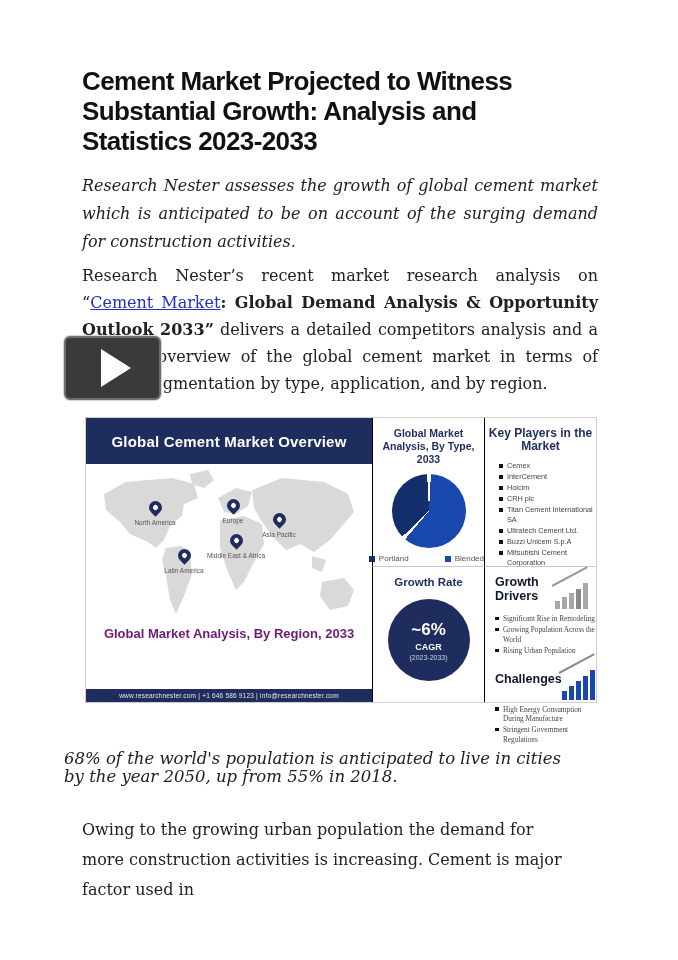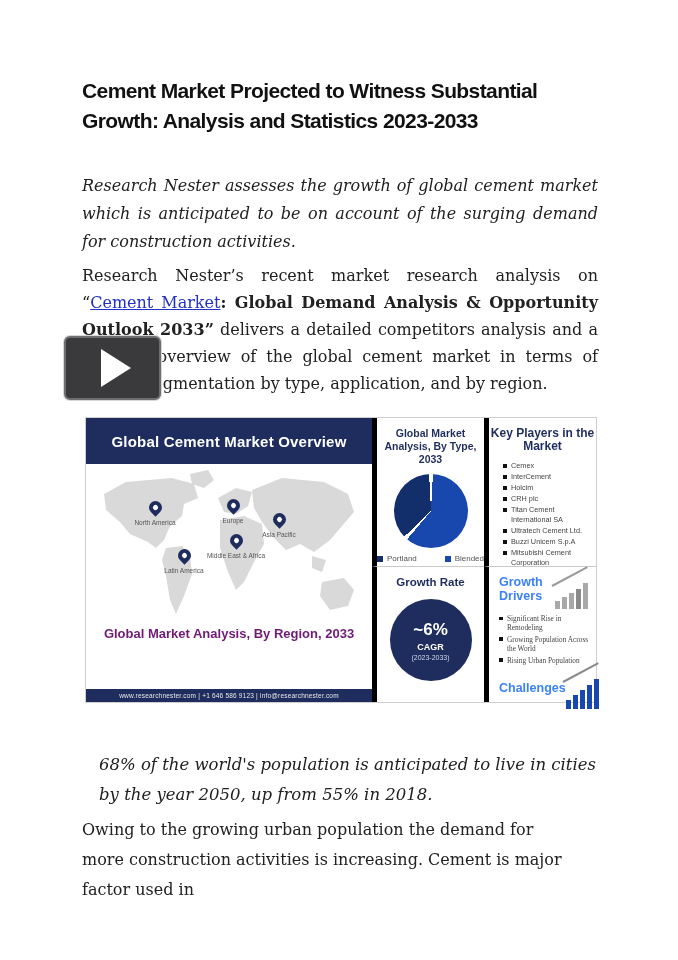--- a/index.html
+++ b/index.html
@@ -4,23 +4,23 @@
 <style>
   * { margin:0; padding:0; box-sizing:border-box; }
   html,body { background:#ffffff; }
   .page {
     position:relative; width:678px; height:960px; margin:0 auto;
     background:#ffffff; overflow:hidden;
     font-family:"Liberation Sans", sans-serif; color:#1b1b1b;
   }
   
   .title {
-    position:absolute; left:82px; top:76px; width:490px;
+    position:absolute; left:82px; top:66px; width:490px;
     font-family:"Liberation Sans", sans-serif;
-    font-size:21px; font-weight:bold; letter-spacing:-0.6px;
+    font-size:26px; font-weight:bold; letter-spacing:-0.6px;
     line-height:30px; color:#111;
   }
   .p-serif {
     font-family:"DejaVu Serif", "Liberation Serif", serif;
     color:#212121;
   }
   .p1 {
     position:absolute; left:82px; top:172px; width:516px;
     font-size:16px; font-style:italic; line-height:28px; text-align:justify;
   }
@@ -29,22 +29,22 @@
     font-size:16px; line-height:27px; text-align:justify;
   }
   .p2 .lnk { color:#2230c3; font-weight:normal; text-decoration:underline; cursor:pointer; }
   .p2 .bld { font-weight:bold; }
   .h2 {
     position:absolute; left:82px; top:716px; width:516px;
     font-family:"DejaVu Serif", "Liberation Serif", serif;
     font-size:19px; font-weight:bold; font-style:italic; color:#161616;
   }
   .p3 {
-    position:absolute; left:99px; top:750px; width:516px;
-    font-size:16.5px; font-style:italic; line-height:30px;
+    position:absolute; left:64px; top:750px; width:516px;
+    font-size:16.5px; font-style:italic; line-height:18px;
   }
   .p4 {
     position:absolute; left:82px; top:815px; width:490px;
     font-size:16px; line-height:30px;
   }
   
   .play-btn {
     position:absolute; left:64px; top:336px; width:97px; height:64px;
     background:#3a3a3c; border:2px solid #6e6e70; border-radius:6px;
     display:flex; align-items:center; justify-content:center;
@@ -56,21 +56,21 @@
     border-left:30px solid #ffffff; margin-left:6px;
   }
   
   .info {
     position:absolute; left:85px; top:417px; width:512px; height:286px;
     background:#ffffff; border:1px solid #cfcfcf;
     display:grid; grid-template-columns:286px 112px 112px; grid-template-rows:148px 136px;
     font-family:"Liberation Sans", sans-serif;
   }
   .cell { position:relative; background:#fff; }
-  .cell.bl { border-left:5px solid #000000; }
+  .cell.bl { border-left:1px solid #000000; }
   .cell.bt { border-top:1px solid #c9c9c9; }
   .left-panel { grid-row:1 / span 2; position:relative; }
   .ip-header {
     position:absolute; left:0; top:0; width:100%; height:46px;
     background:#1e2d5e; color:#fff; display:flex; align-items:center; justify-content:center;
     font-size:15px; font-weight:bold; letter-spacing:0.2px;
   }
   .map-wrap { position:absolute; left:0; top:46px; width:286px; height:165px; }
   .map-wrap svg { position:absolute; left:0; top:0; }
   .pin { position:absolute; width:60px; margin-left:-30px; text-align:center; }
@@ -96,39 +96,39 @@
     background:#1e2d5e; color:#e8e8e8; display:flex; align-items:center; justify-content:center;
     font-size:6.5px; letter-spacing:0.2px;
   }
   .panel-title {
     text-align:center; color:#1e2d5e; font-weight:bold; font-size:10.5px;
     line-height:13px; padding-top:9px;
   }
   .pie {
     width:74px; height:74px; border-radius:50%; margin:8px auto 6px auto;
   }
-  .legend { display:flex; justify-content:space-between; gap:24px; }
+  .legend { display:flex; justify-content:flex-end; gap:36px; }
   .legend-item { display:flex; align-items:center; gap:4px; font-size:8px; color:#555; }
   .swatch { width:6px; height:6px; display:inline-block; background:#1e2d5e; }
   .players-list { list-style:none; margin:8px 0 0 14px; }
   .players-list li {
     position:relative; font-size:7.3px; line-height:9.6px; color:#444; padding-left:8px; margin-bottom:1.5px;
   }
   .players-list li::before {
     content:""; position:absolute; left:0; top:3px; width:3.5px; height:3.5px; background:#111;
   }
   .rate-circle {
     width:82px; height:82px; border-radius:50%; background:#1e2d5e; margin:10px auto 0 auto;
     display:flex; flex-direction:column; align-items:center; justify-content:center; color:#fff;
   }
   .rate-value { font-size:17px; font-weight:bold; }
   .rate-label { font-size:9px; font-weight:bold; margin-top:2px; }
   .rate-period { font-size:7px; margin-top:2px; color:#cfd6ea; }
   .gd-head { display:flex; align-items:flex-start; justify-content:space-between; padding:8px 8px 0 10px; }
-  .gd-title { color:#3b82f6; font-weight:bold; font-size:12.5px; line-height:14px; }
+  .gd-title { color:#0f172a; font-weight:bold; font-size:12.5px; line-height:14px; }
   .bars { display:flex; align-items:flex-end; gap:2px; position:relative; padding-top:8px; }
   .bars i { display:block; width:5px; }
   .bars.gray i { background:#a8a8a8; }
   .bars.gray i:nth-child(5) { background:#8a8a8a; }
   .bars.blue i { background:#1847ad; }
   .bars .arrow {
     position:absolute; left:-3px; top:10px; width:40px; height:2px; background:#9a9a9a;
     transform:rotate(-28deg); transform-origin:left center;
   }
   .bars.blue .arrow { background:#8a8a8a; }
@@ -261,20 +261,24 @@
         <div class="gd-title" style="padding-top:10px;">Challenges</div>
         <div class="bars blue">
           <span class="arrow"></span>
           <i style="height:9px"></i>
             <i style="height:14px"></i>
             <i style="height:19px"></i>
             <i style="height:24px"></i>
             <i style="height:30px"></i>
         </div>
       </div>
+      <ul class="mini-list">
+        <li>High Energy Consumption During Manufacture</li>
+        <li>Stringent Government Regulations</li>
+      </ul>
     </div>
   </div>
 
 
   <p class="p-serif p3">68% of the world's population is anticipated to live in cities by the year 2050, up from 55% in 2018.</p>
 
   <p class="p-serif p4">Owing to the growing urban population the demand for more construction activities is increasing.  Cement is major factor used in</p>
 
 </div>
 

